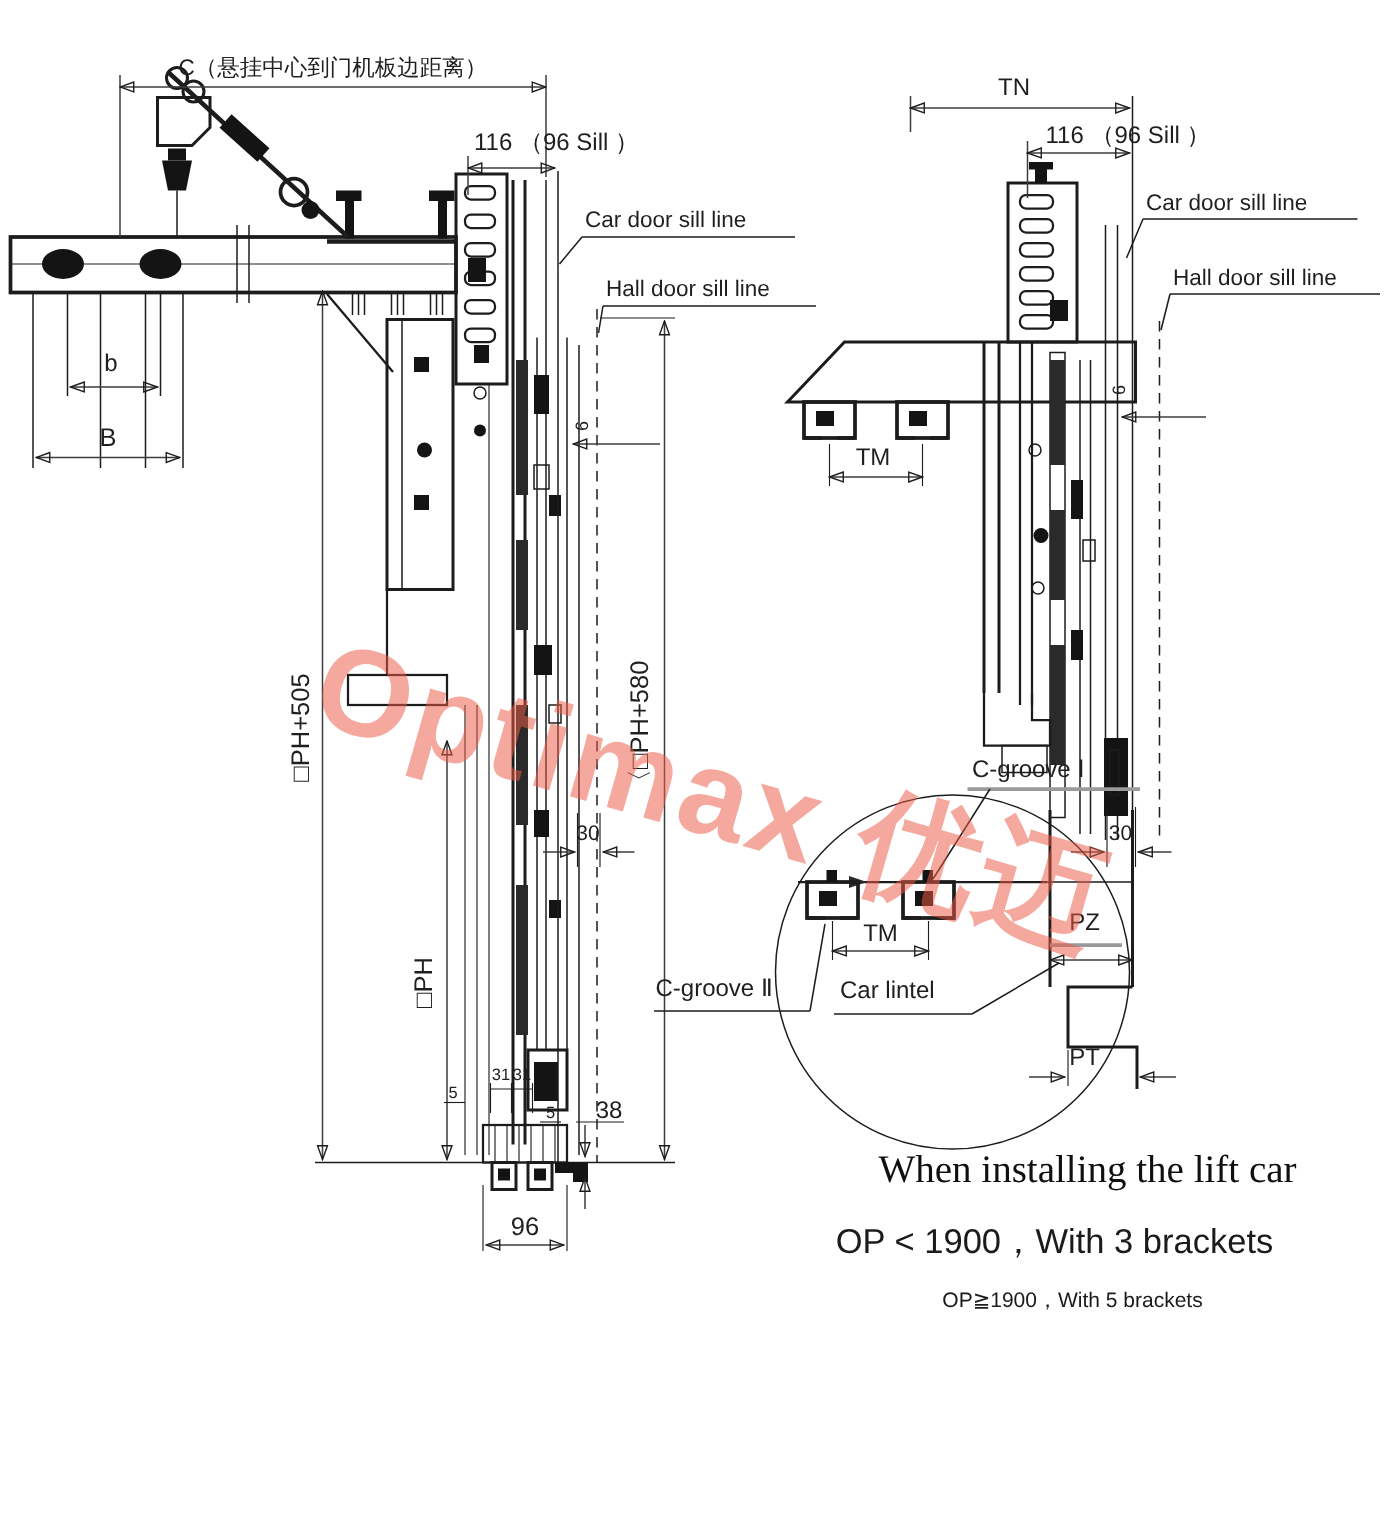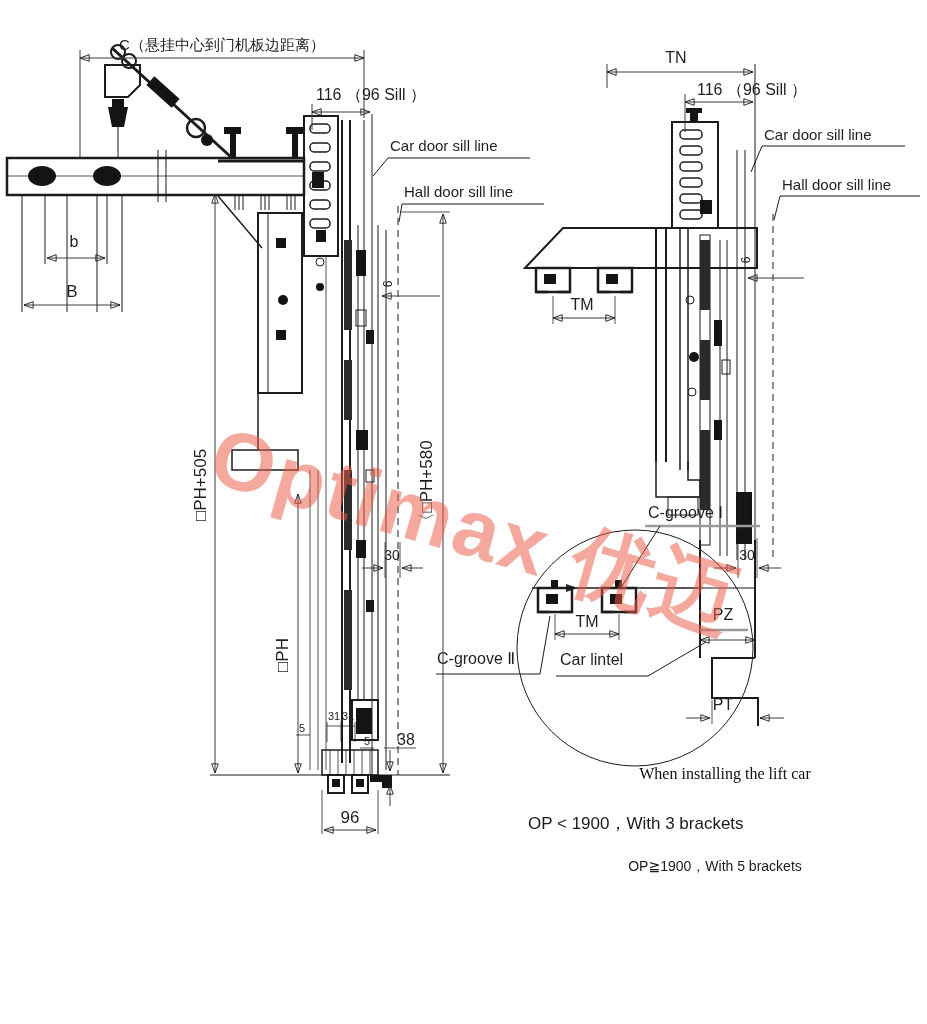--- a/index.html
+++ b/index.html
@@ -13,23 +13,23 @@
   .dim{stroke:#3c3c3c;stroke-width:1}
   .dash{stroke-dasharray:7 5;stroke-width:1}
   .fillb{fill:#141414;stroke:none}
   .fillg{fill:#2a2a2a;stroke:none}
   .gray{stroke:#9a9a9a;stroke-width:2.5}
   text{fill:#1f1f1f;stroke:none;font-family:"Liberation Sans",sans-serif;}
   .watermark{position:absolute;left:228px;top:402px;font-size:82px;font-weight:700;
      letter-spacing:3px;white-space:nowrap;transform:rotate(16deg);transform-origin:left top;
      opacity:.52;pointer-events:none;}
   .note-title{position:absolute;left:530px;top:765px;width:390px;text-align:center;
-     font-family:"Liberation Serif",serif;font-size:16px;color:#101010;}
-  .note-line1{position:absolute;left:528px;top:812px;width:390px;
-     font-size:17px;color:#1b1b1b;}
+     font-family:"Liberation Serif",serif;font-size:26px;color:#101010;}
+  .note-line1{position:absolute;left:508px;top:812px;width:390px;text-align:center;
+     font-size:23px;color:#1b1b1b;}
   .note-line2{position:absolute;left:520px;top:858px;width:390px;text-align:center;
      font-size:14px;color:#1b1b1b;}
 </style>
 </head>
 <body>
 
 <div class="stage">
 
 <svg width="927" height="1024" viewBox="0 0 927 1024">
   <defs>

